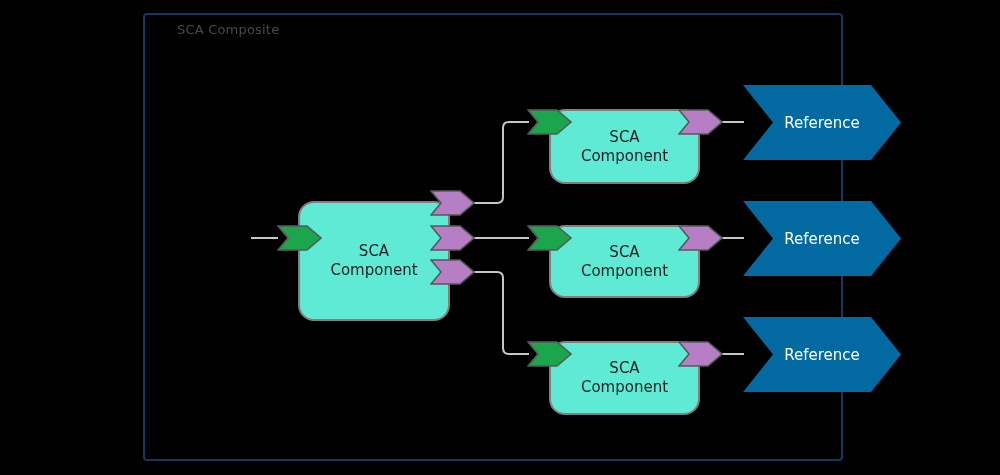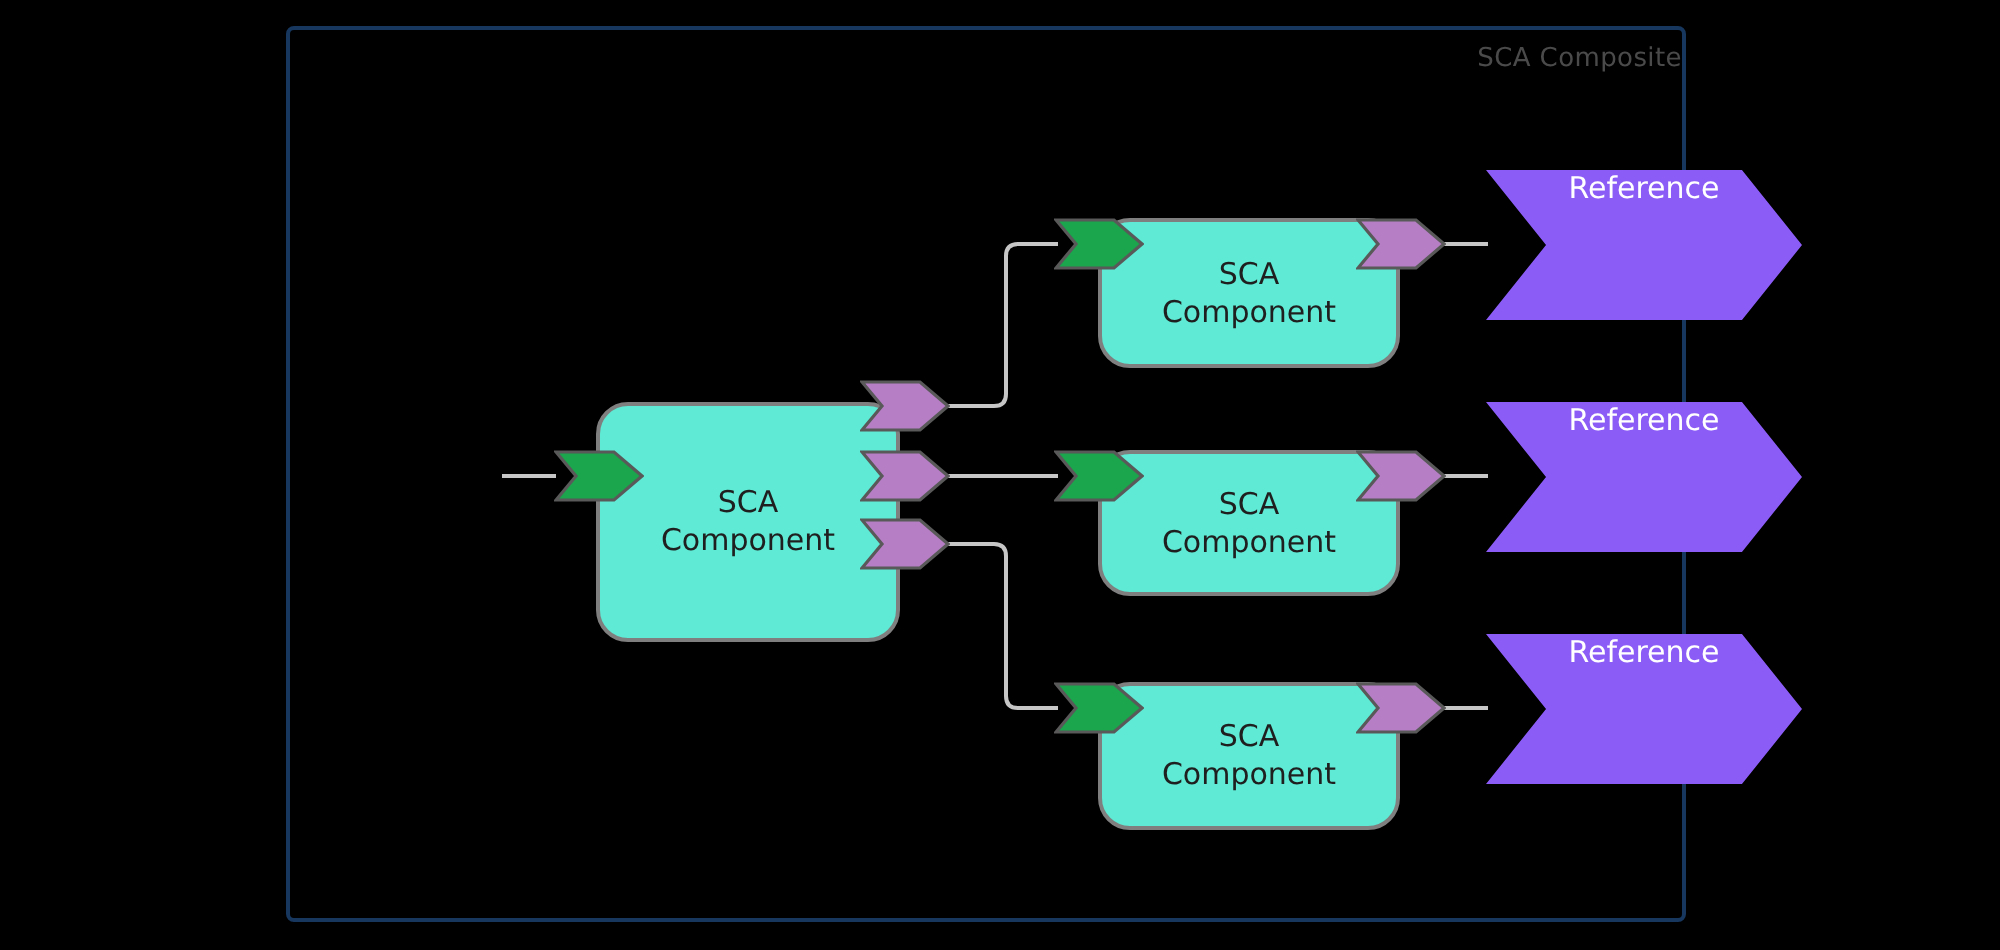--- a/index.html
+++ b/index.html
@@ -17,39 +17,40 @@
     left: 143px; top: 13px;
     width: 696px; height: 444px;
     border: 2px solid #17375E;
     border-radius: 4px;
     z-index: 0;
   }
   .composite-title {
     position: absolute;
     top: 7px; left: 0;
     width: 100%;
-    text-align: right;
+    text-align: left;
     font-size: 13px;
     color: #4A4A4A;
     letter-spacing: 0.2px;
+    padding-left: 32px;
   }
   
   svg.wires {
     position: absolute;
     left: 0; top: 0;
     width: 1000px; height: 475px;
     z-index: 1;
   }
   
   .big-arrow {
     position: absolute;
-    background: #8b5cf6;
+    background: #0369a1;
     clip-path: polygon(0% 0%, 81% 0%, 100% 50%, 81% 100%, 0% 100%, 19% 50%);
     display: flex;
-    align-items: flex-start;
+    align-items: center;
     justify-content: center;
     z-index: 2;
   }
   .big-arrow span {
     color: #FFFFFF;
     font-size: 15px;
   }
   .arrow-service { left: 98px; top: 200px; width: 152px; height: 77px; }
   .arrow-ref-1   { left: 743px; top: 85px;  width: 158px; height: 75px; }
   .arrow-ref-2   { left: 743px; top: 201px; width: 158px; height: 75px; }

